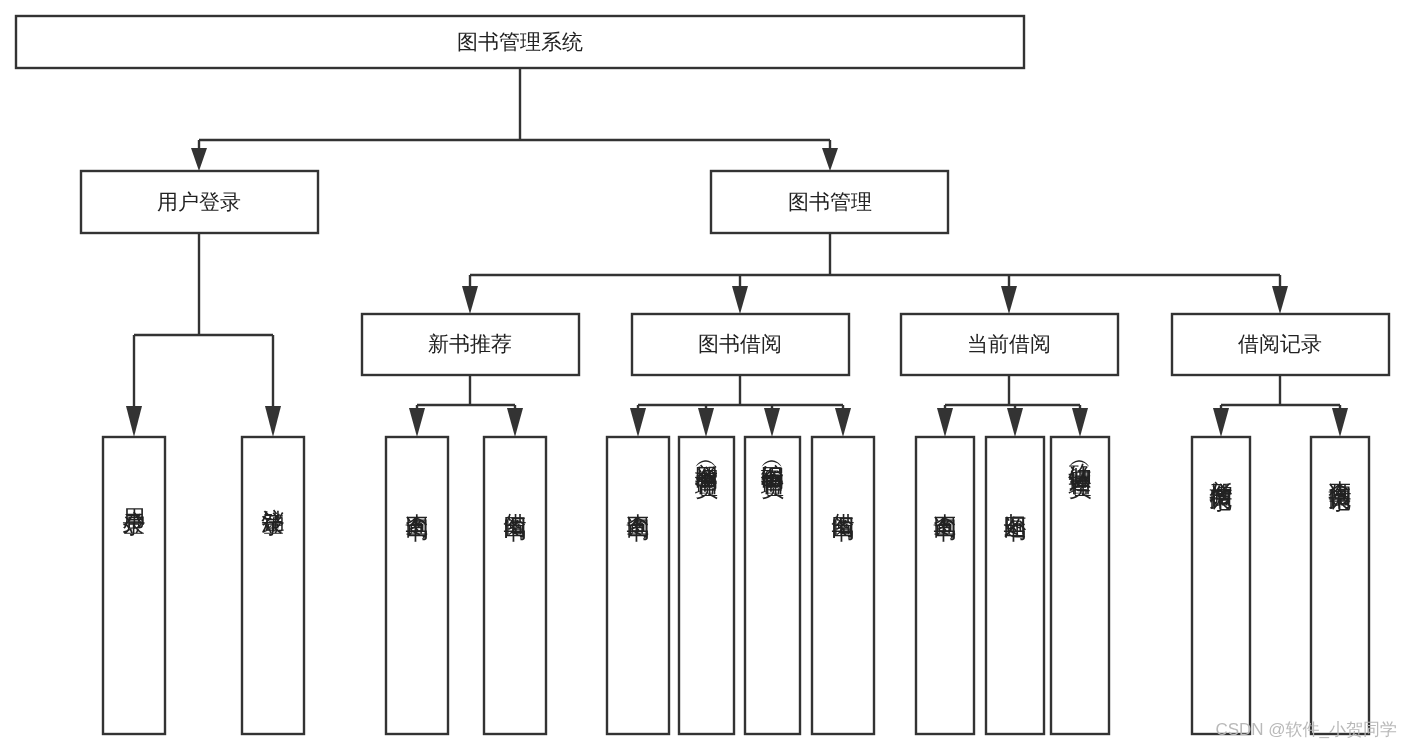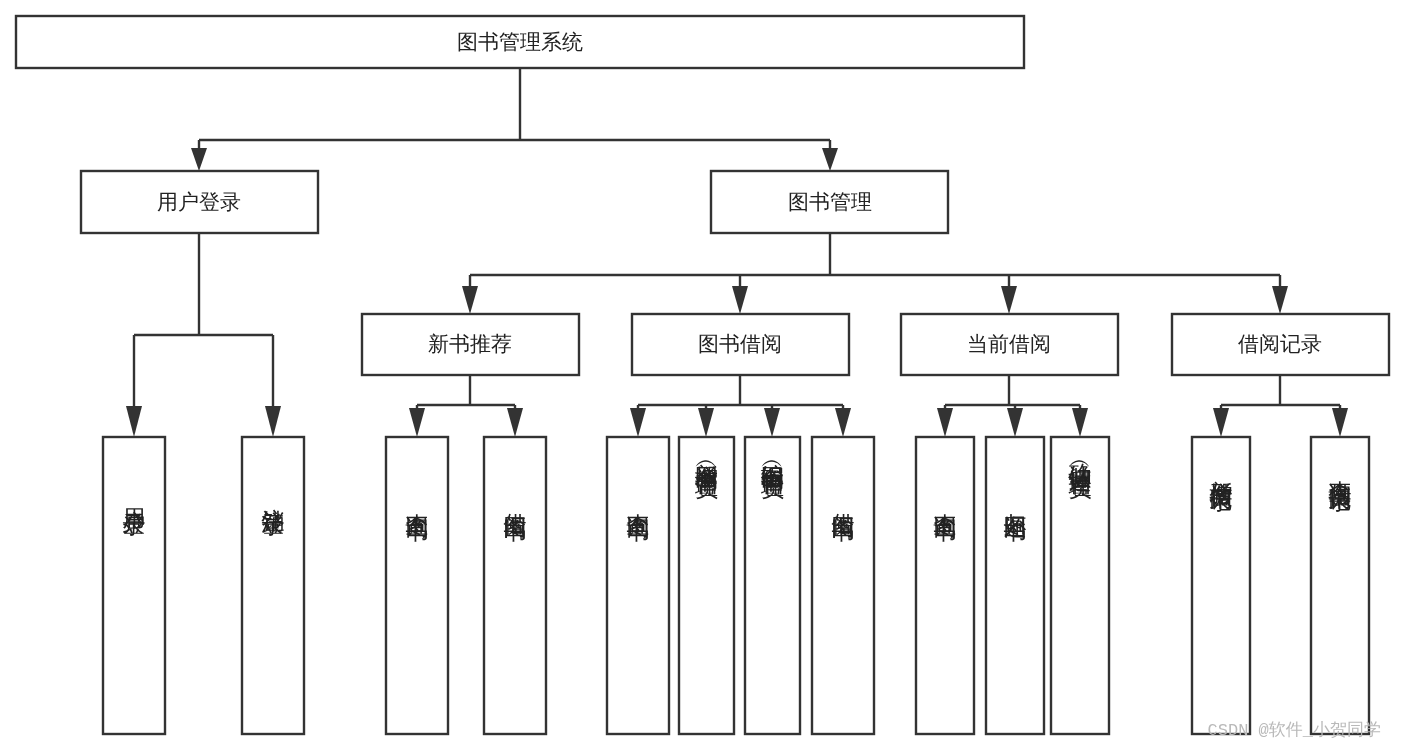--- a/index.html
+++ b/index.html
@@ -57,23 +57,23 @@
     text-orientation: upright;
     font-family: "Liberation Sans", "DejaVu Sans", sans-serif;
     font-size: 23px;
     line-height: 1.08;
     letter-spacing: 2px;
     color: #222222;
     white-space: nowrap;
   }
   .watermark {
     position: absolute;
-    right: 24px;
+    right: 8px;
     bottom: 6px;
-    font-family: Liberation Mono, monospace;
+    font-family: Liberation Sans, sans-serif;
     font-size: 17px;
     color: #b9b9b9;
     white-space: nowrap;
   }
 </style>
 </head>
 <body>
 
 <div id="diagram-root">
 

